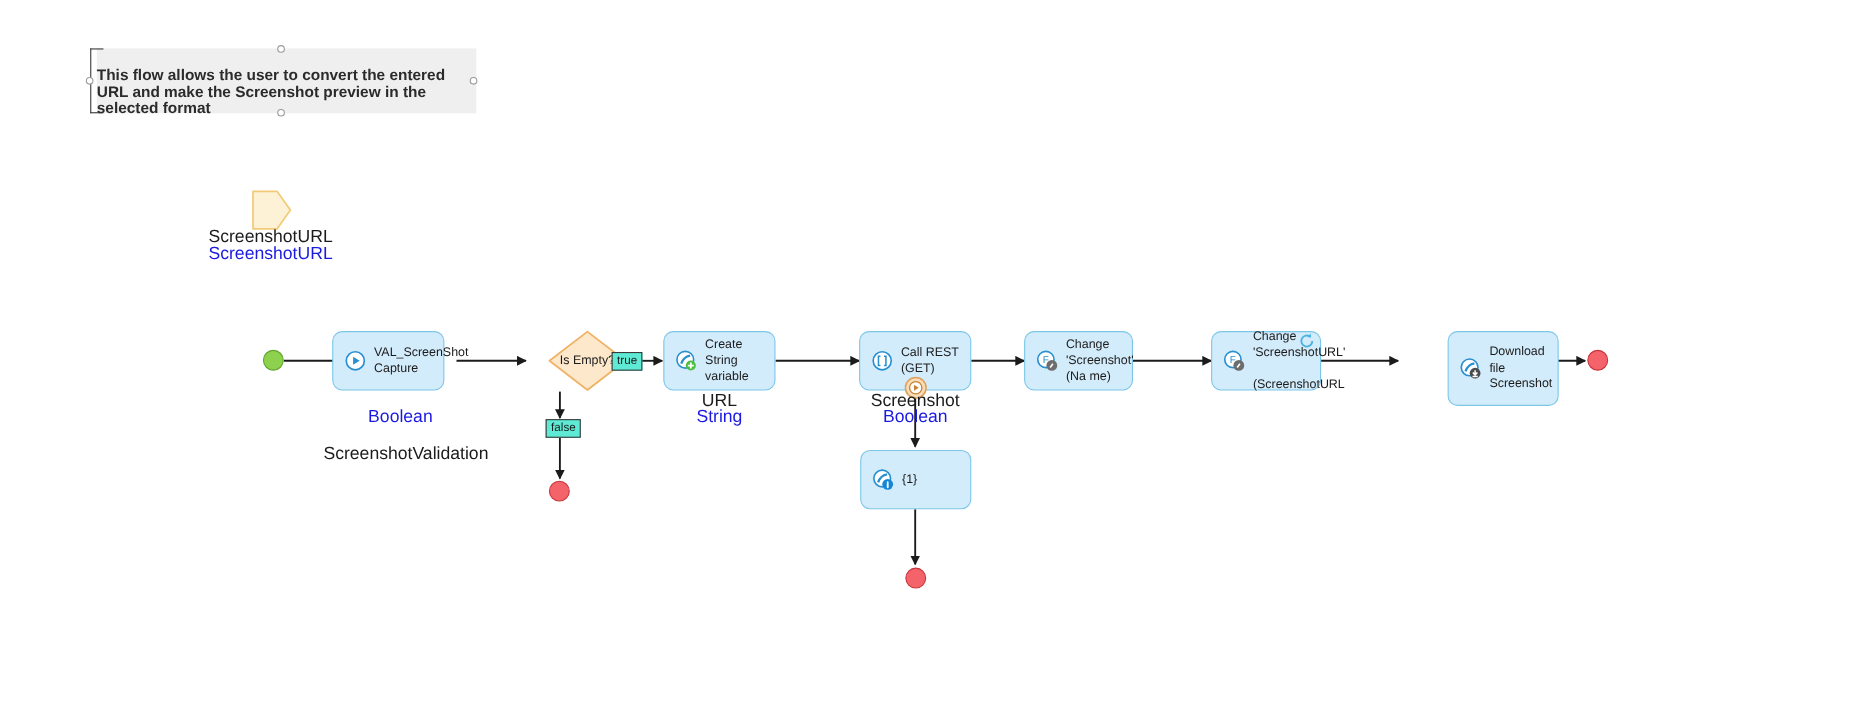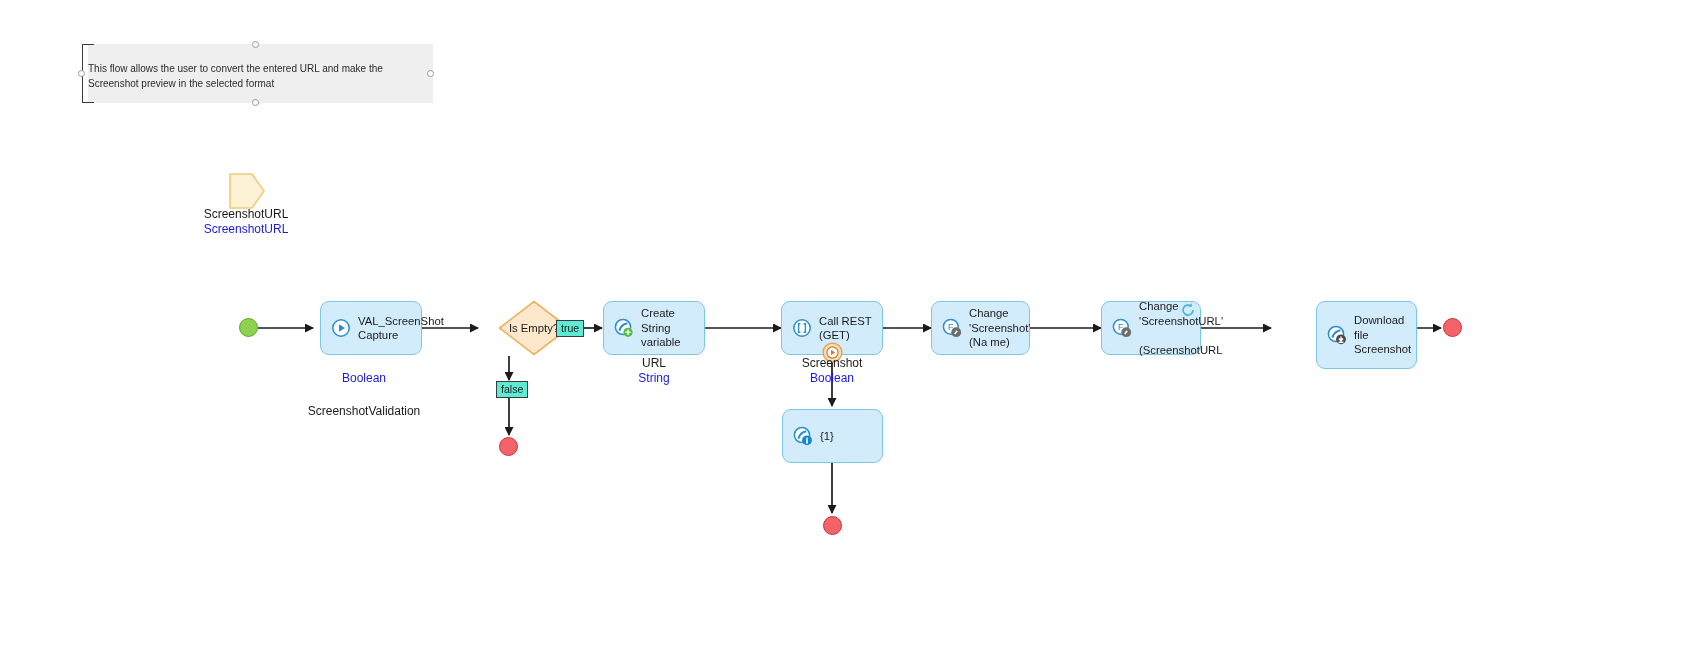--- a/index.html
+++ b/index.html
@@ -40,40 +40,41 @@
     border-left: 1.4px solid #3a3a3a;
     border-top: 1.4px solid #3a3a3a;
     border-bottom: 1.4px solid #3a3a3a;
     box-sizing: border-box;
   }
   .note-text {
     position: absolute;
     left: 88px;
     top: 61px;
     width: 335px;
-    font-size: 10px;
+    font-size: 14px;
     line-height: 15px;
     color: #2b2b2b;
     white-space: pre-line;
+    font-weight: bold;
   }
   .handle {
     position: absolute;
     width: 7px;
     height: 7px;
     border: 1.2px solid #9a9a9a;
     border-radius: 50%;
     background: #ffffff;
     box-sizing: border-box;
   }
 
   
   .nlabel {
     position: absolute;
     text-align: center;
-    font-size: 12px;
+    font-size: 16px;
     color: #1b1b1b;
     white-space: nowrap;
   }
   .nlabel.blue {
     color: #1a1ae0;
   }
 
   
   .act {
     position: absolute;
@@ -217,21 +218,21 @@
   <div class="docshape" style="left:228px; top:172px; width:38px; height:38px;">
     <svg width="38" height="38" viewBox="0 0 38 38" xmlns="http://www.w3.org/2000/svg">
       <path d="M2,2 L24,2 L36,19 L24,36 L2,36 Z" fill="#fdf2d5" stroke="#f3ca7a" stroke-width="1.6" stroke-linejoin="round"></path>
     </svg>
   </div>
   <div class="nlabel" style="left:176px; top:207px; width:140px;">ScreenshotURL</div>
   <div class="nlabel blue" style="left:176px; top:222px; width:140px;">ScreenshotURL</div>
 
   <div class="start-circle" style="left:239px; top:318px;"></div>
 
-  <div class="act" style="left:320px; top:301px; width:102px; height:54px;">
+  <div class="act" style="left:302px; top:301px; width:102px; height:54px;">
     <span class="act-icon">
       <svg width="20" height="20" viewBox="0 0 20 20" xmlns="http://www.w3.org/2000/svg">
         <circle cx="10" cy="10" r="8.2" fill="#ffffff" stroke="#2a8fd0" stroke-width="1.5"></circle>
         <path d="M8,6.3 L14,10 L8,13.7 Z" fill="#2a8fd0"></path>
       </svg>
     </span>
     <span class="txt">VAL_ScreenShot Capture</span>
   </div>
   <div class="nlabel" style="left:294px; top:356px; width:140px;margin-top:48px;">ScreenshotValidation</div>
   <div class="nlabel blue" style="left:294px; top:371px; width:140px;">Boolean</div>

